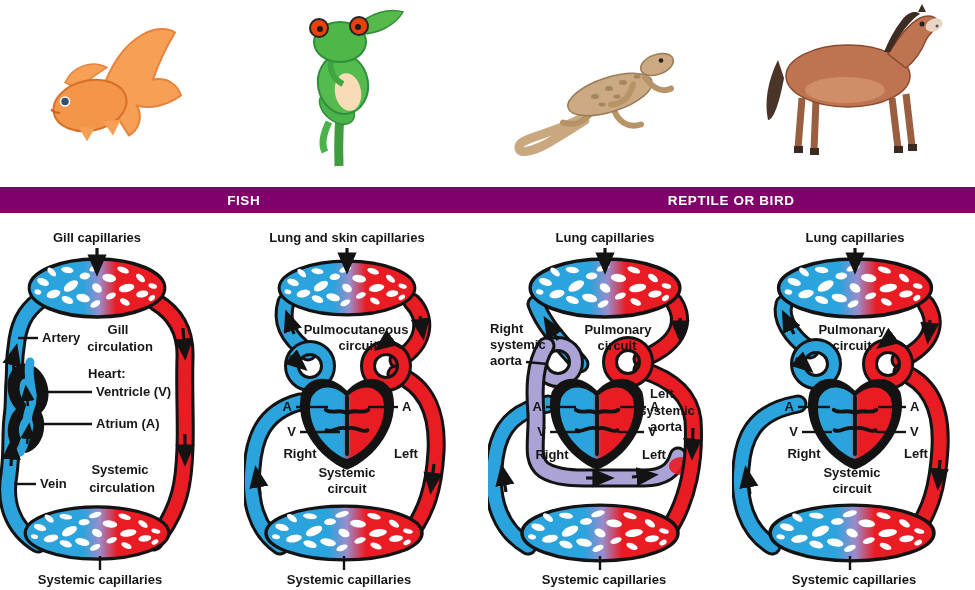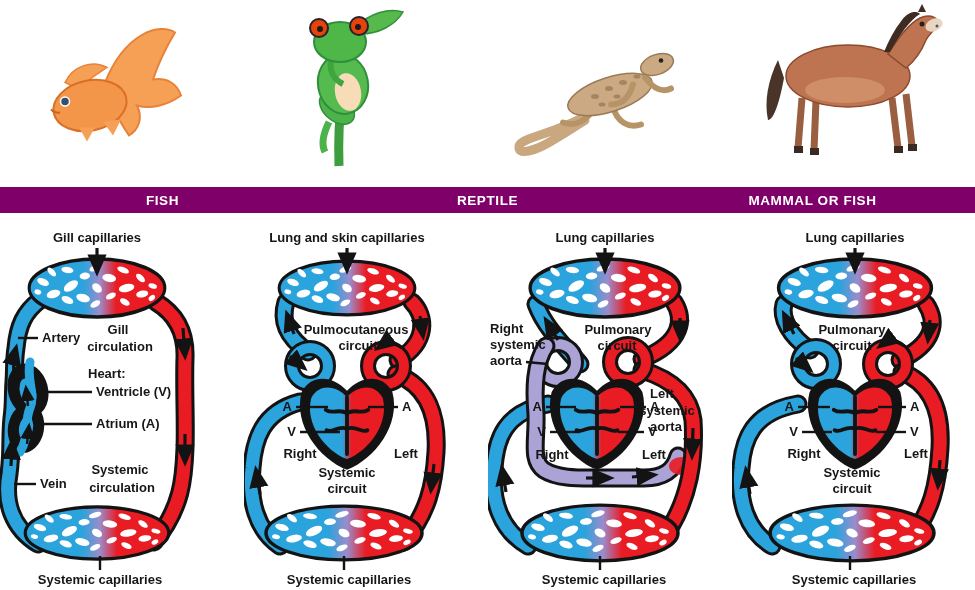--- a/index.html
+++ b/index.html
@@ -144,22 +144,21 @@
     <path d="M 138,52 C 148,36 158,22 170,16 C 178,12 186,14 188,20 C 186,28 180,30 176,38 C 172,48 166,58 156,66 Z" fill="#BE7450" stroke="#8A4B30" stroke-width="1.5"></path>
     <path d="M 140,50 C 150,32 160,18 170,12 C 166,8 158,10 152,18 C 144,28 138,40 134,50 Z" fill="#3E2B22"></path>
     <path d="M 168,10 L 172,2 L 176,10 Z" fill="#3E2B22"></path>
     <ellipse cx="184" cy="23" rx="9" ry="6" transform="rotate(-25 184 23)" fill="#E8D5C4"></ellipse>
     <circle cx="172" cy="22" r="2.5" fill="#222"></circle>
     <circle cx="187" cy="24" r="1.5" fill="#555"></circle>
   </svg>
 
   <div class="hdr">
     <div class="hdr-cell">FISH</div>
-    <div class="hdr-cell">REPTILE</div>
-    <div class="hdr-cell">MAMMAL OR FISH</div>
+    <div class="hdr-cell">REPTILE OR BIRD</div>
   </div>
 
   <svg class="col-svg" style="left:0px" width="244" height="378" viewBox="0 0 244 378">
     <g>
       <path class="tk" d="M 38,332 C 12,316 4,290 9,262 C 12,240 10,224 12,206 C 14,192 13,182 14,170 C 15,156 14,148 16,136 C 18,114 24,100 40,88"></path>
       <path class="tv c-blue" d="M 38,332 C 12,316 4,290 9,262 C 12,240 10,224 12,206 C 14,192 13,182 14,170 C 15,156 14,148 16,136 C 18,114 24,100 40,88"></path>
       <path class="tk" d="M 156,90 C 176,102 186,120 185,146 C 184,178 186,210 185,236 C 184,266 182,296 154,330"></path>
       <path class="tv c-red" d="M 156,90 C 176,102 186,120 185,146 C 184,178 186,210 185,236 C 184,266 182,296 154,330"></path>
     </g>
     <g>

